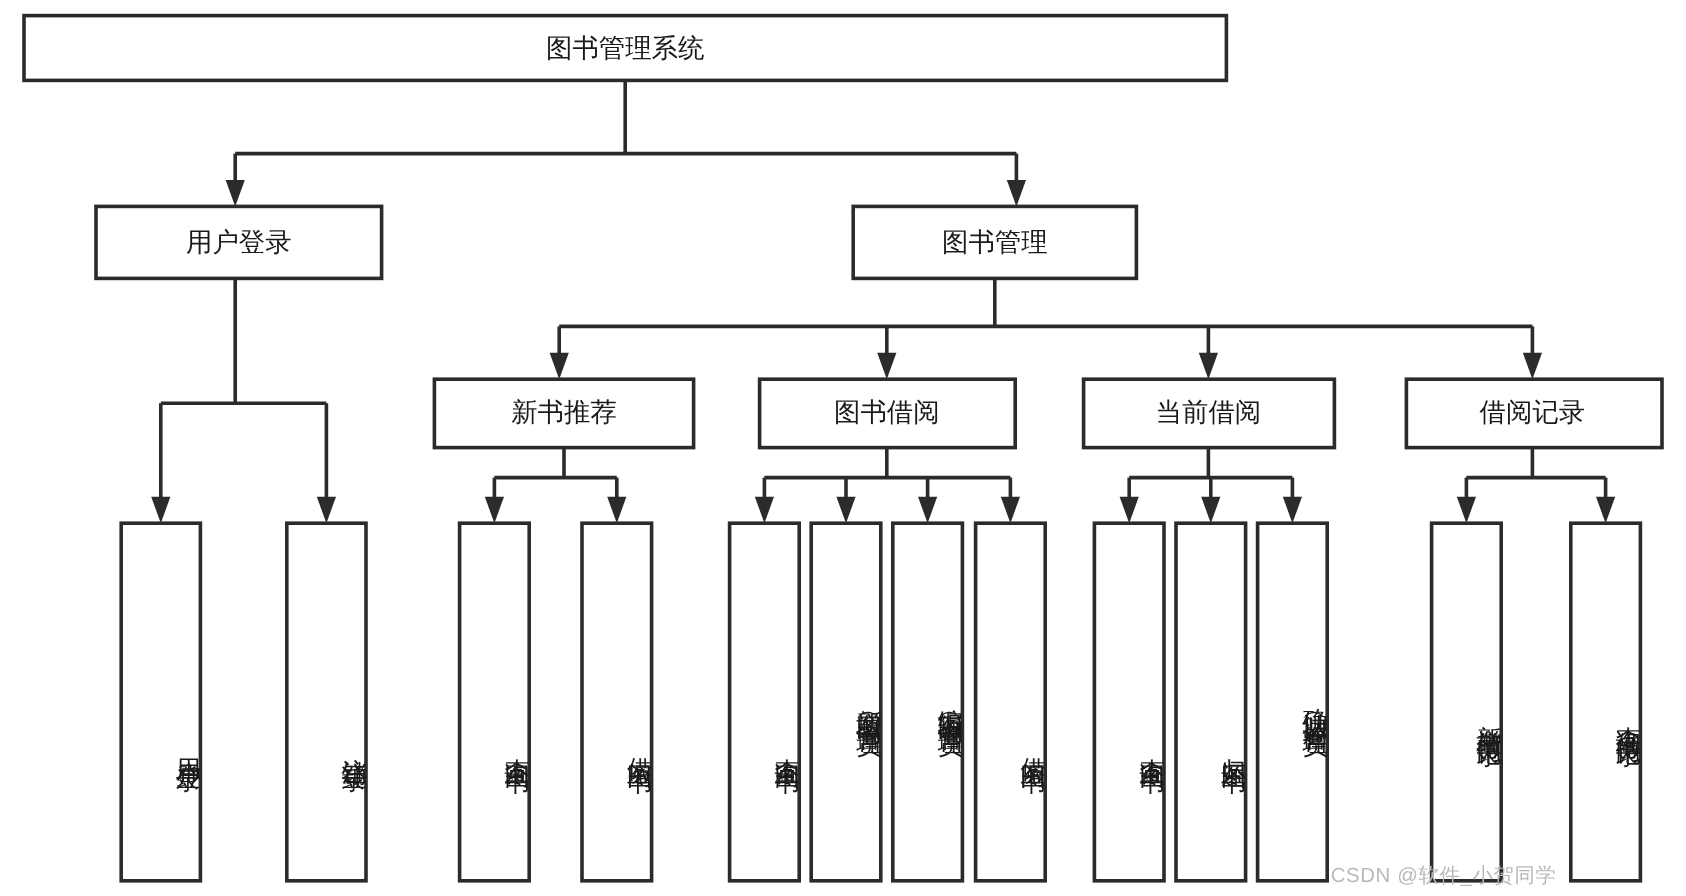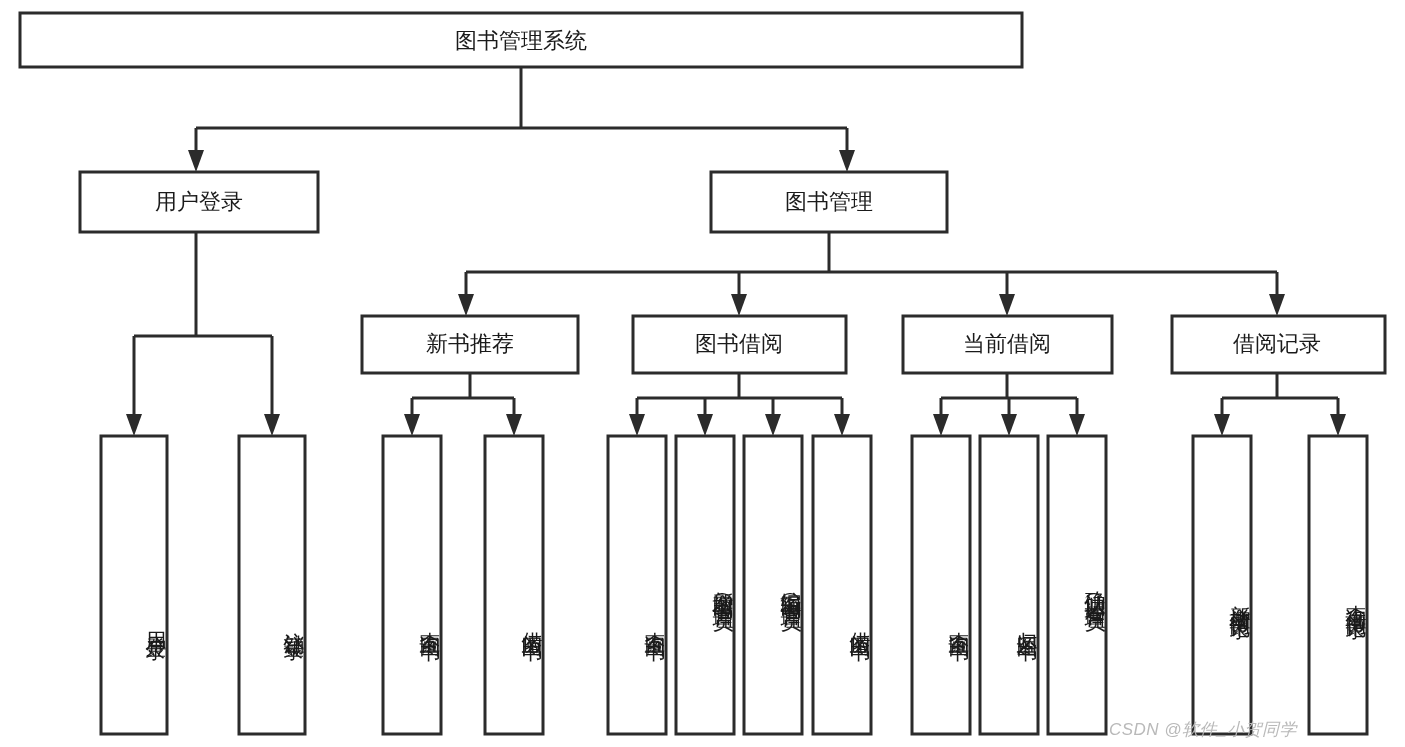--- a/index.html
+++ b/index.html
@@ -66,21 +66,20 @@
   }
   .watermark {
     position: absolute;
     right: 8px;
     bottom: 6px;
     font-family: "Liberation Sans", "DejaVu Sans", sans-serif;
     font-size: 17px;
     color: #b9b9b9;
     letter-spacing: 0.5px;
     white-space: nowrap;
-    font-style: italic;
   }
 </style>
 </head>
 <body>
 
 <div id="diagram-root">
 
   <svg class="diagram-canvas" viewBox="0 0 1405 747" xmlns="http://www.w3.org/2000/svg">
 
     <g>

